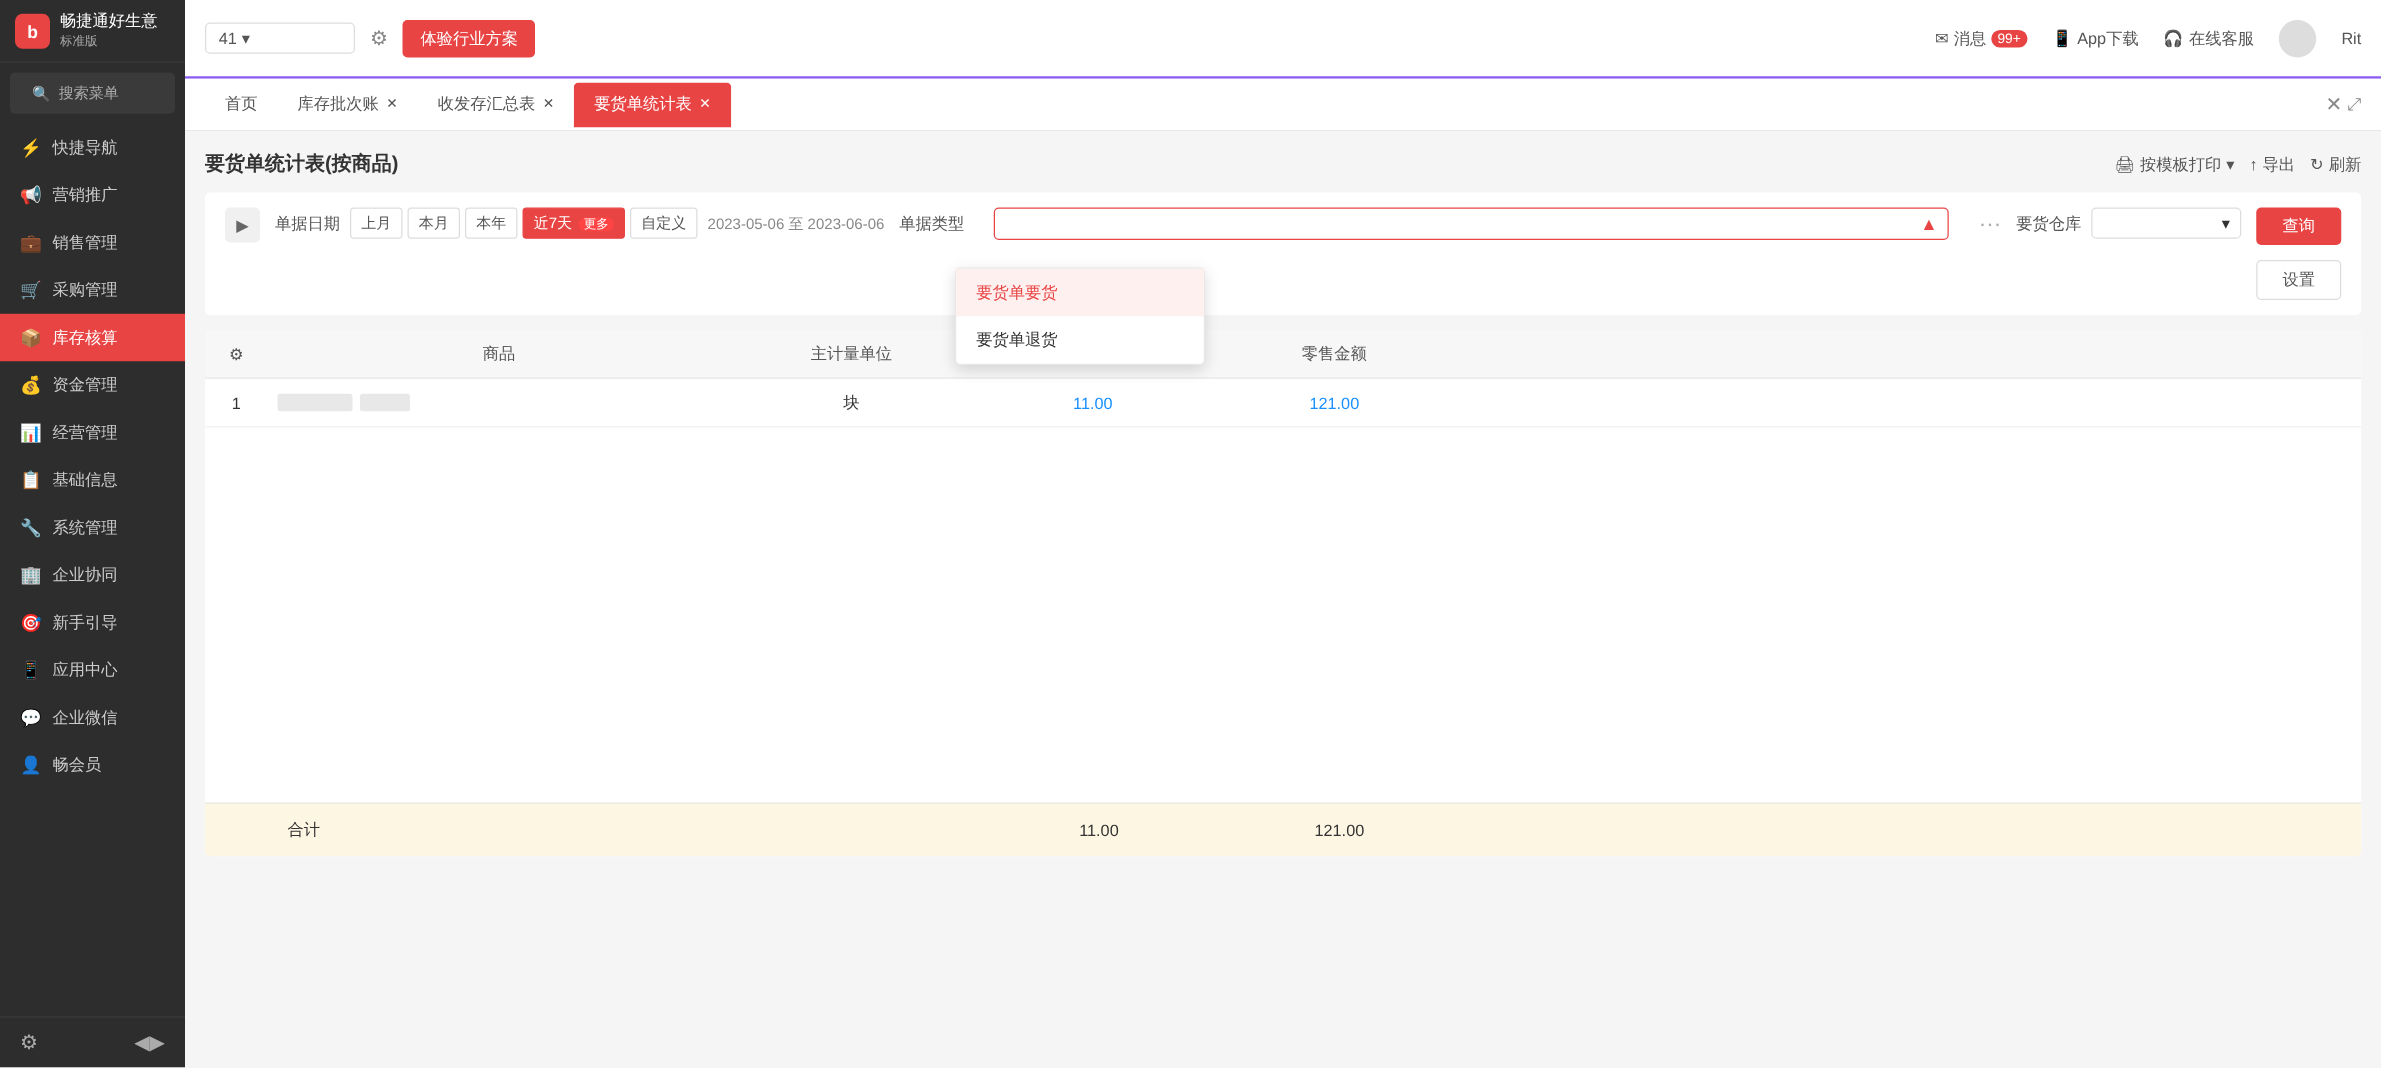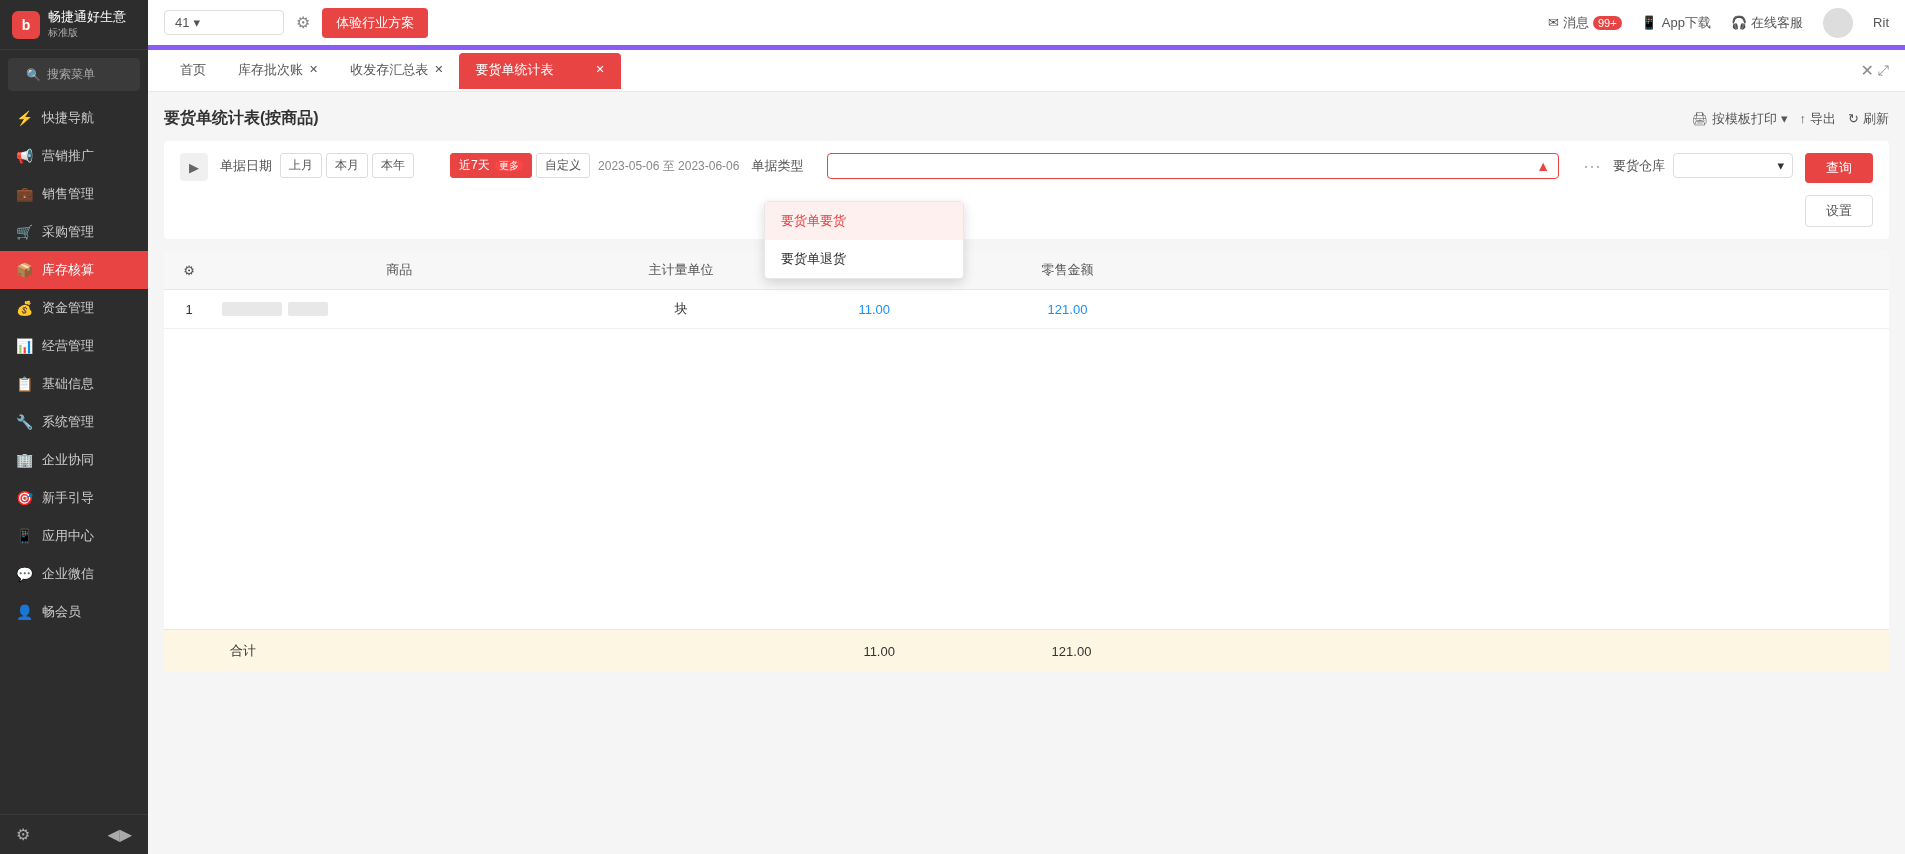--- a/index.html
+++ b/index.html
@@ -66,25 +66,25 @@
     .main {
       flex: 1;
       display: flex;
       flex-direction: column;
       overflow: hidden;
     }
 
     
     .topbar {
       background: white;
-      height: 50px;
+      height: 63px;
       display: flex;
       align-items: center;
       padding: 0 16px;
-      border-bottom: 5px solid #8b5cf6;
+      border-bottom: 2px solid #8b5cf6;
       justify-content: space-between;
       flex-shrink: 0;
     }
     .topbar-left { display: flex; align-items: center; gap: 12px; }
     .topbar-selector {
       display: flex; align-items: center;
       border: 1px solid #ddd;
       border-radius: 4px;
       padding: 4px 10px;
       cursor: pointer;
@@ -125,21 +125,20 @@
       cursor: pointer;
       font-size: 13px;
       color: #555;
       border-bottom: 2px solid transparent;
       white-space: nowrap;
     }
     .tab.active {
       background: #e84444;
       color: white;
       border-radius: 4px 4px 0 0;
-      gap: 36px;
     }
     .tab .close-icon { margin-left: 6px; font-size: 11px; cursor: pointer; }
 
     
     .content {
       flex: 1;
       background: #f5f5f5;
       overflow: auto;
       padding: 16px;
       position: relative;
@@ -180,21 +179,21 @@
     .date-btns { display: flex; gap: 4px; }
     .date-btn {
       padding: 3px 8px;
       border: 1px solid #ddd;
       border-radius: 3px;
       cursor: pointer;
       font-size: 12px;
       color: #555;
       background: white;
     }
-    .date-btn.recent { background: #e84444; color: white; border-color: #e84444; margin-left: 32px; }
+    .date-btn.recent { background: #e84444; color: white; border-color: #e84444; }
     .date-btn.custom { color: #555; }
     .date-range { font-size: 12px; color: #888; margin-top: 2px; }
 
     .filter-select-group { display: flex; align-items: center; gap: 24px; flex: 1; }
     .filter-input-wrapper {
       display: flex; align-items: center;
       border: 1px solid #e84444;
       border-radius: 4px;
       padding: 4px 8px;
       min-width: 200px;

